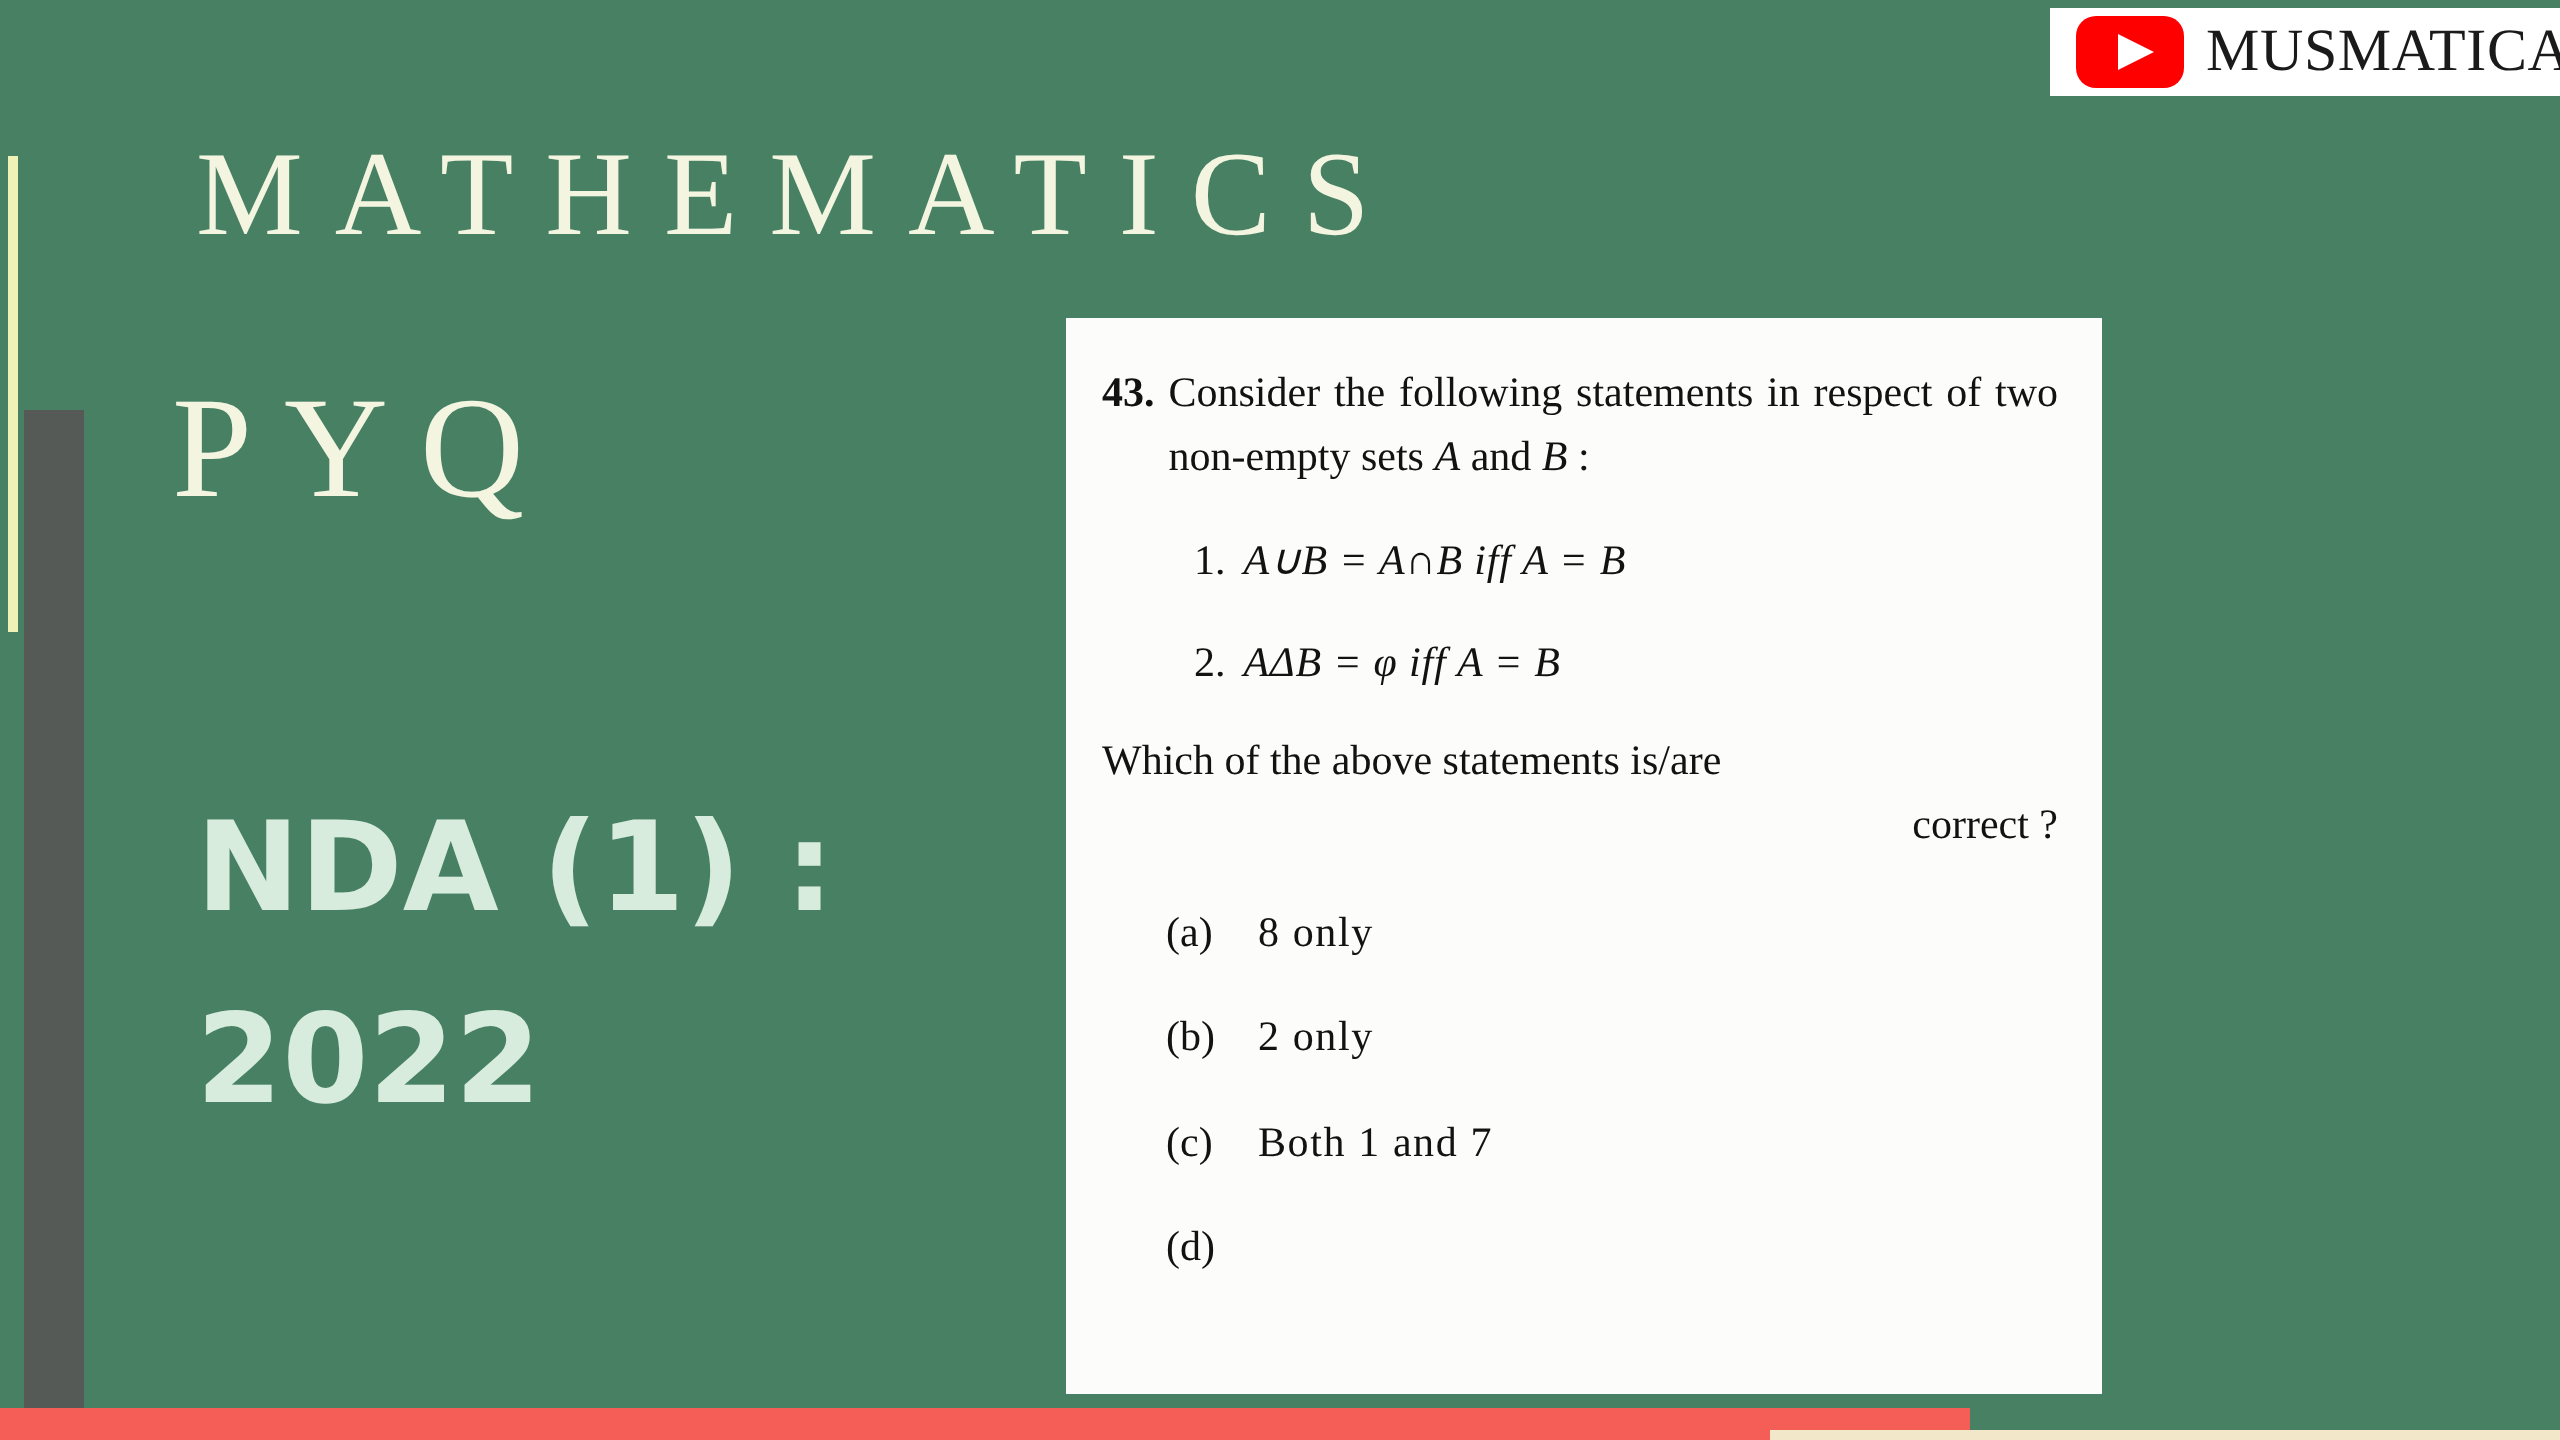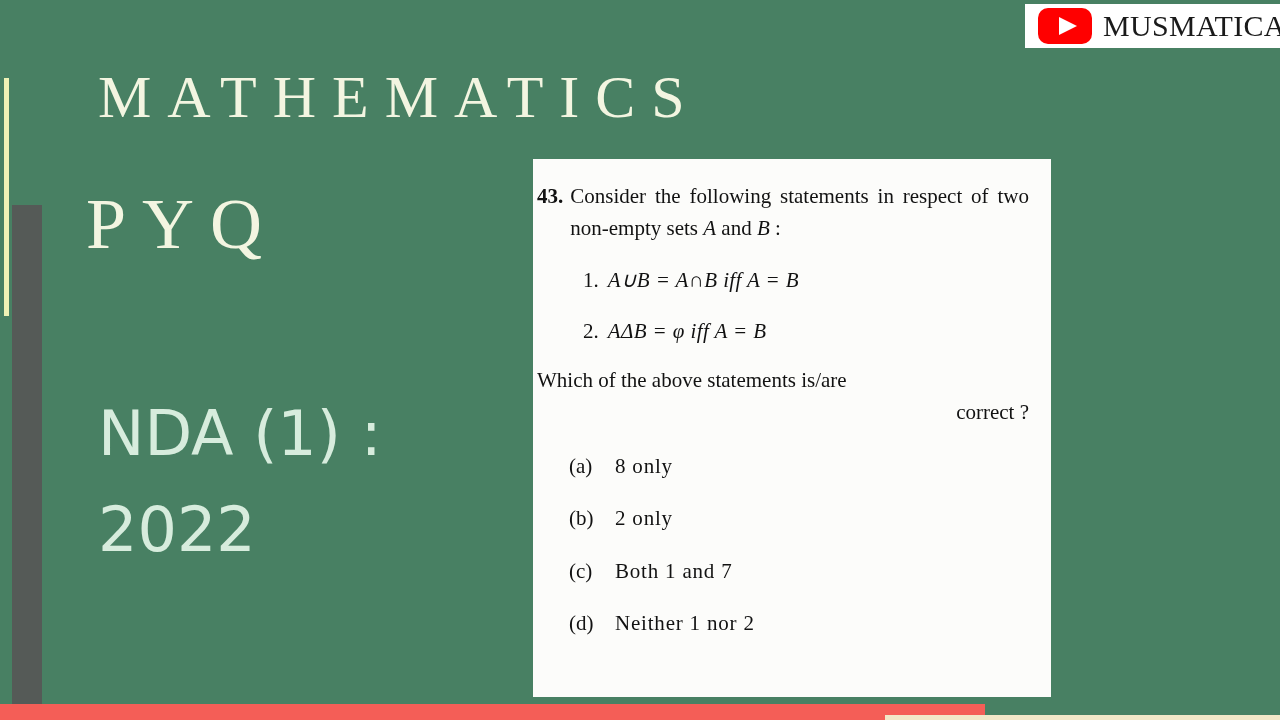--- a/index.html
+++ b/index.html
@@ -103,37 +103,37 @@
     letter-spacing: 16px;
     color: #f3f5e1;
     white-space: nowrap;
   }
   .exam-label {
     position: absolute;
     left: 98px;
     top: 386px;
     width: 400px;
     font-family: "DejaVu Sans", sans-serif;
-    font-weight: normal;
+    font-weight: bold;
     font-size: 62px;
     line-height: 1.55;
     color: #d7ecdd;
   }
   .exam-label span { display: block; }
 
   
   .question-card {
     position: absolute;
     left: 533px;
     top: 159px;
     width: 518px;
     height: 538px;
     background: #fcfcfa;
     box-sizing: border-box;
-    padding: 22px 22px 10px 4px;
+    padding: 22px 22px 10px 18px;
     font-family: "Liberation Serif", serif;
     color: #121212;
   }
   .q-head {
     display: flex;
     align-items: flex-start;
     font-size: 21px;
     line-height: 1.52;
   }
   .q-num {
@@ -232,21 +232,20 @@
       <span class="opt-label">2 only</span>
     </div>
 
     <div class="option">
       <span class="opt-key">(c)</span>
       <span class="opt-label">Both 1 and 7</span>
     </div>
 
     <div class="option">
       <span class="opt-key">(d)</span>
-      <span class="opt-label">Neither 1 nor 2</span>
     </div>
 
   </div>
 
   <div class="bottom-red"></div>
   <div class="bottom-cream"></div>
 
 </div>
 
 </body></html>

